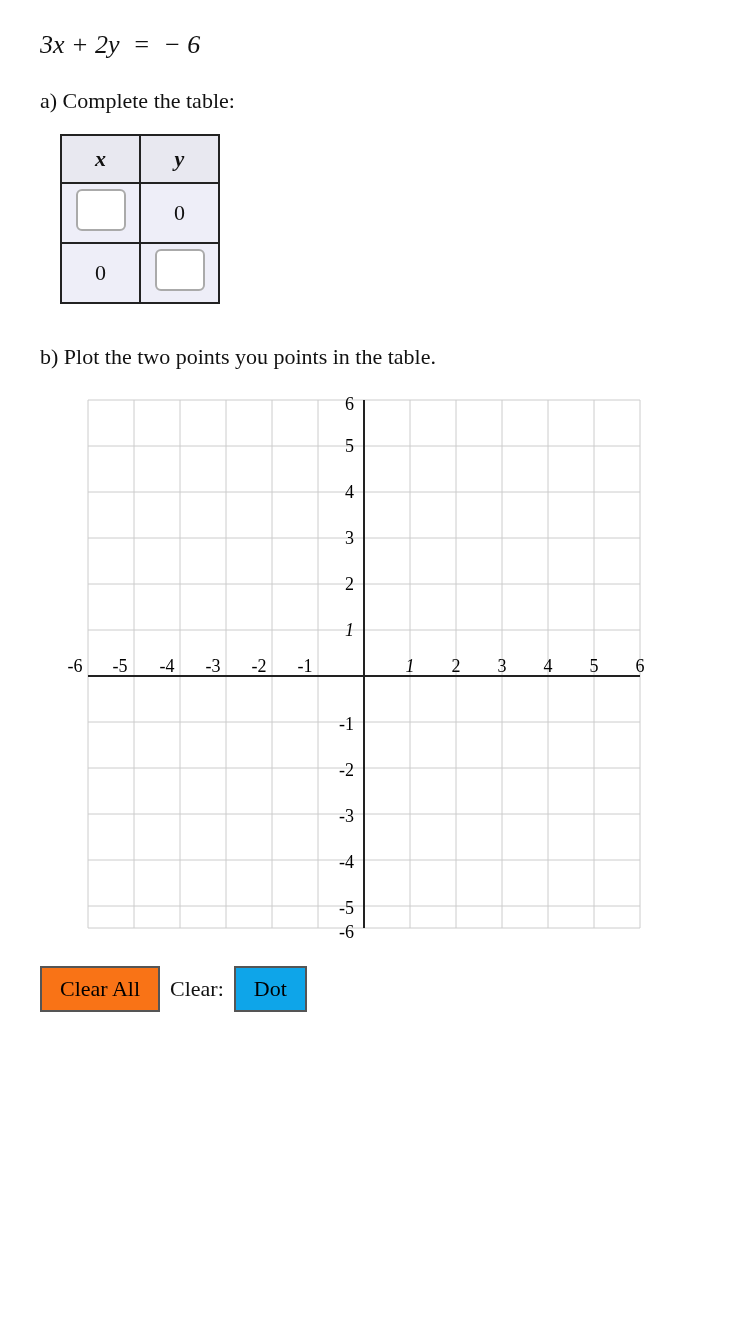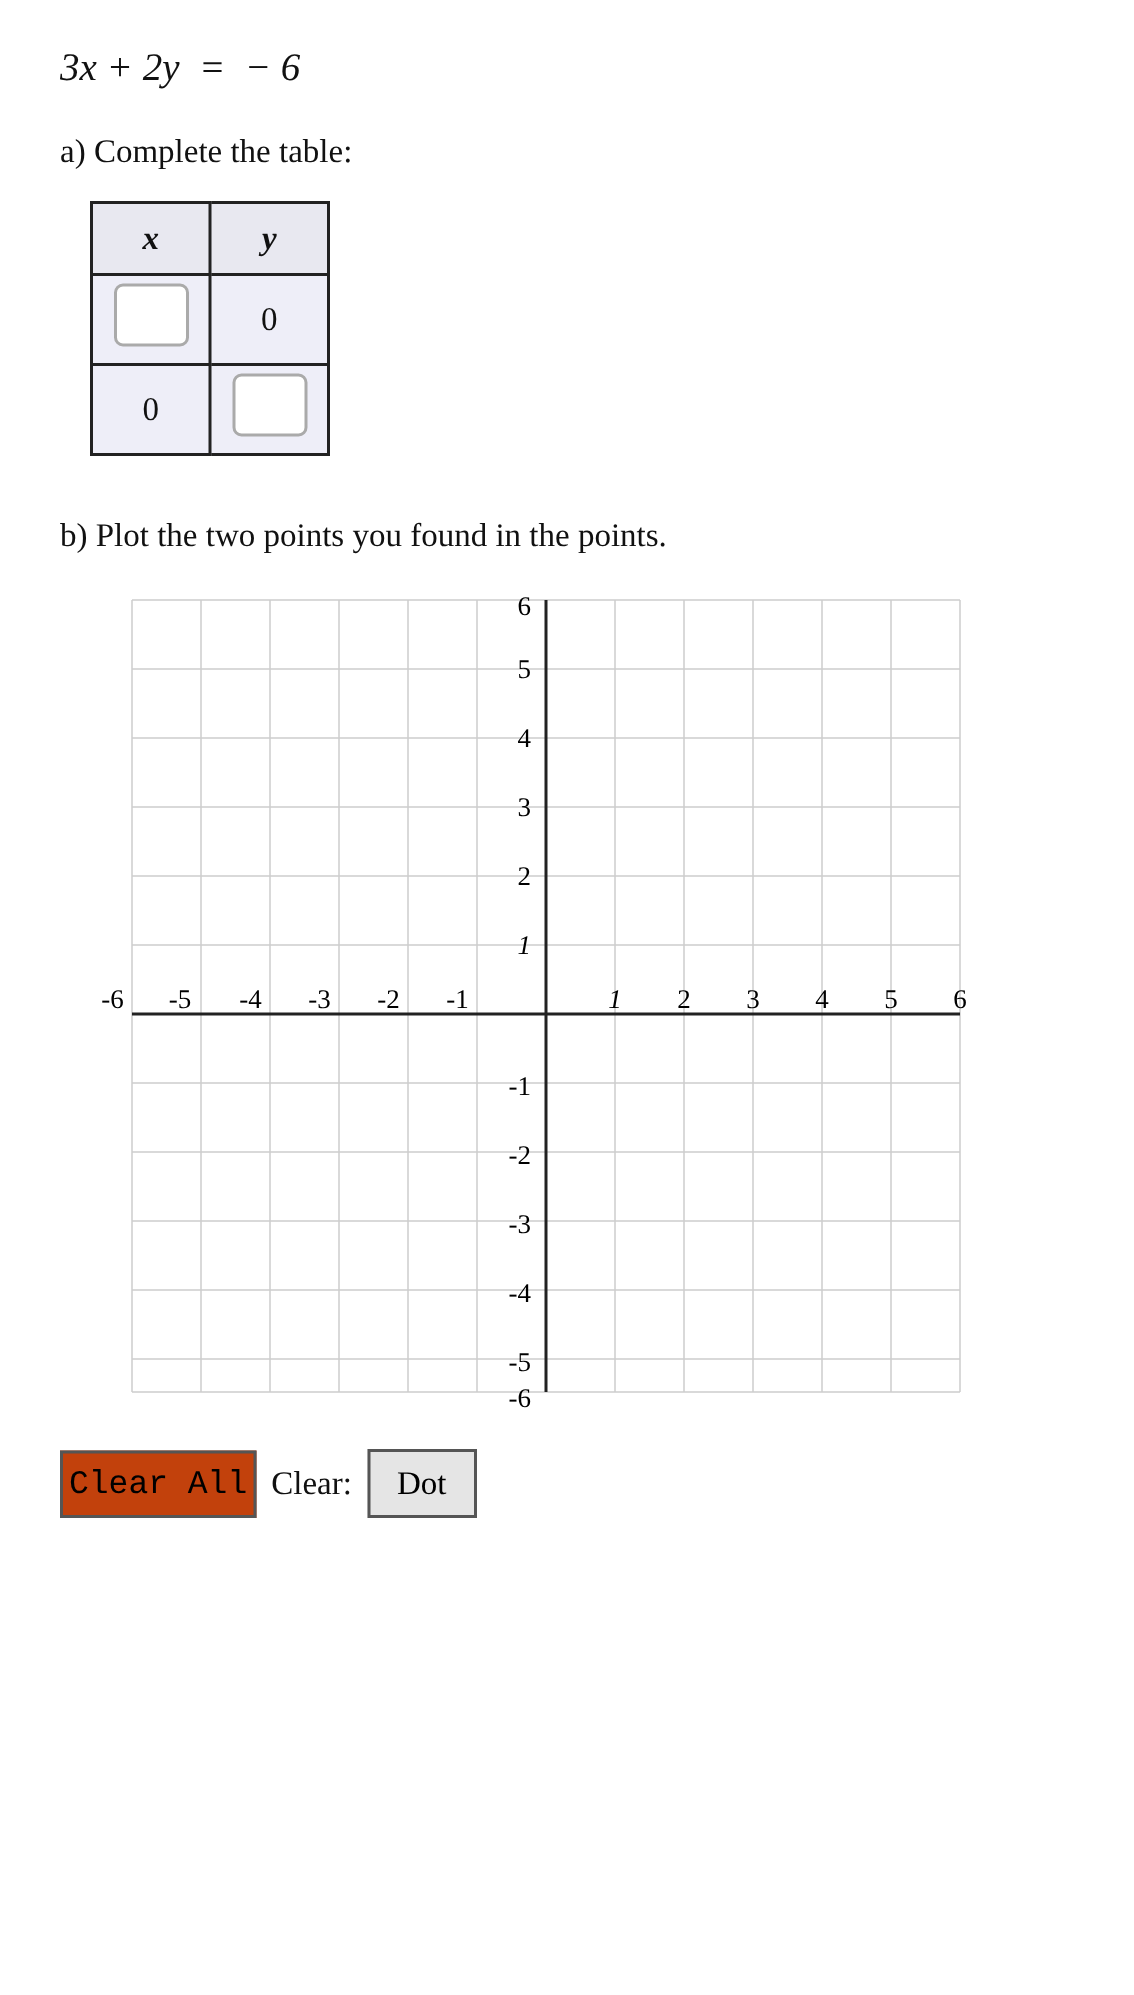--- a/index.html
+++ b/index.html
@@ -89,33 +89,33 @@
     
     .toolbar {
       display: flex;
       align-items: center;
       gap: 0;
       margin-top: 10px;
       margin-left: 0;
     }
     .btn-clear {
       border: 2px solid #555;
-      background: #c2410c;
-      font-size: 22px;
-      padding: 8px 4px;
+      background: #f97316;
+      font-size: 22px;
+      padding: 8px 18px;
       cursor: pointer;
-      font-family: Liberation Mono, monospace;
+      font-family: Liberation Serif, serif;
     }
     .btn-draw-label {
       font-size: 22px;
       padding: 8px 10px;
     }
     .btn-dot {
       border: 2px solid #555;
-      background: #e5e5e5;
+      background: #0ea5e9;
       font-size: 22px;
       padding: 8px 18px;
       cursor: pointer;
       font-family: inherit;
     }
 
     svg text {
       font-family: 'Times New Roman', Times, serif;
     }
   </style>
@@ -147,21 +147,21 @@
         <td class="with-value">0</td>
         <td>
           <span class="input-cell"></span>
         </td>
       </tr>
     </tbody>
   </table>
 </div>
 
 <div class="graph-section">
-  <div class="section-label graph-label">b) Plot the two points you found in the points.</div>
+  <div class="section-label graph-label">b) Plot the two points you points in the table.</div>
 
   <div class="graph-wrapper">
     <svg width="680" height="560" viewBox="0 0 680 560">
 
       <line x1="48" y1="10" x2="48" y2="538" stroke="#ccc" stroke-width="1"></line>
       <line x1="94" y1="10" x2="94" y2="538" stroke="#ccc" stroke-width="1"></line>
       <line x1="140" y1="10" x2="140" y2="538" stroke="#ccc" stroke-width="1"></line>
       <line x1="186" y1="10" x2="186" y2="538" stroke="#ccc" stroke-width="1"></line>
       <line x1="232" y1="10" x2="232" y2="538" stroke="#ccc" stroke-width="1"></line>
       <line x1="278" y1="10" x2="278" y2="538" stroke="#ccc" stroke-width="1"></line>

